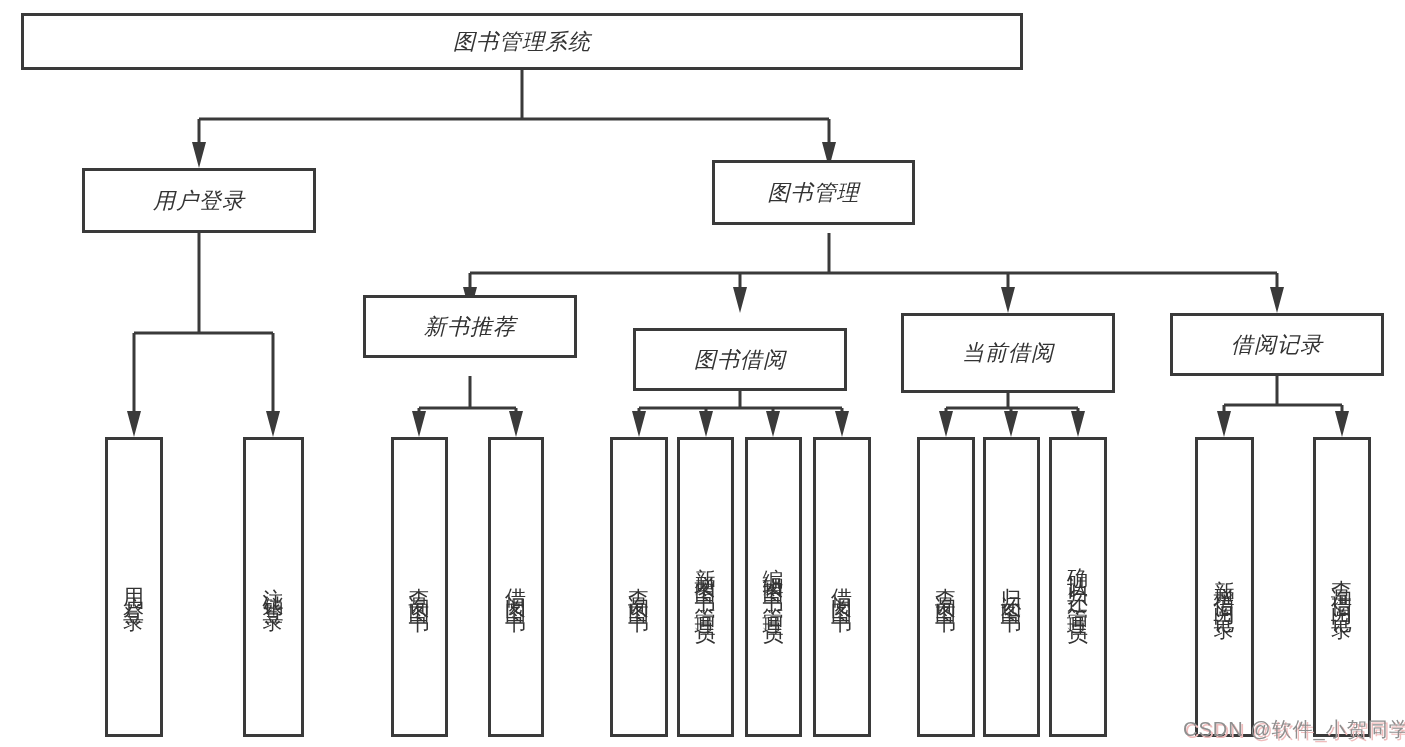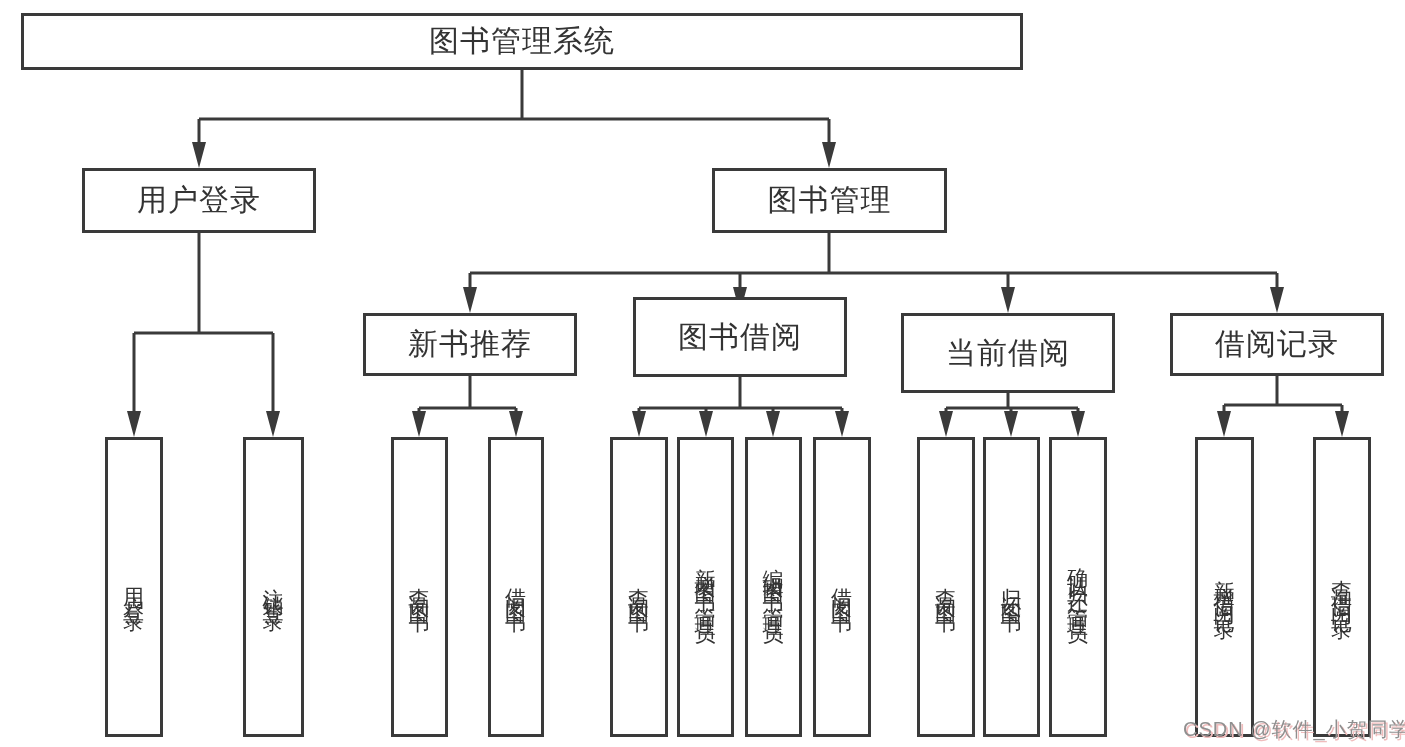--- a/index.html
+++ b/index.html
@@ -21,23 +21,24 @@
     position: absolute;
     box-sizing: border-box;
     background: #ffffff;
     border: 3px solid #3a3a3a;
     display: flex;
     align-items: center;
     justify-content: center;
     z-index: 1;
   }
   .h-box .label {
-    font-size: 30px;
+    font-size: 22px;
     letter-spacing: 1px;
     white-space: nowrap;
+    font-style: italic;
   }
   .v-box .label {
     writing-mode: vertical-rl;
     text-orientation: mixed;
     font-size: 21px;
     letter-spacing: 8px;
     line-height: 1;
     white-space: nowrap;
   }
   #watermark {
@@ -83,28 +84,28 @@
     "></path>
   </svg>
 
   <div class="box h-box" style="left:21px;top:13px;width:1002px;height:57px">
     <span class="label">图书管理系统</span>
   </div>
 
   <div class="box h-box" style="left:82px;top:168px;width:234px;height:65px">
     <span class="label">用户登录</span>
   </div>
-  <div class="box h-box" style="left:712px;top:168px;width:235px;height:65px">
+  <div class="box h-box" style="left:712px;top:160px;width:203px;height:65px">
     <span class="label">图书管理</span>
   </div>
 
-  <div class="box h-box" style="left:363px;top:313px;width:214px;height:63px">
+  <div class="box h-box" style="left:363px;top:295px;width:214px;height:63px">
     <span class="label">新书推荐</span>
   </div>
-  <div class="box h-box" style="left:633px;top:297px;width:214px;height:80px">
+  <div class="box h-box" style="left:633px;top:328px;width:214px;height:63px">
     <span class="label">图书借阅</span>
   </div>
   <div class="box h-box" style="left:901px;top:313px;width:214px;height:80px">
     <span class="label">当前借阅</span>
   </div>
   <div class="box h-box" style="left:1170px;top:313px;width:214px;height:63px">
     <span class="label">借阅记录</span>
   </div>
 
   <div class="box v-box" style="left:105px;top:437px;width:58px;height:300px">

